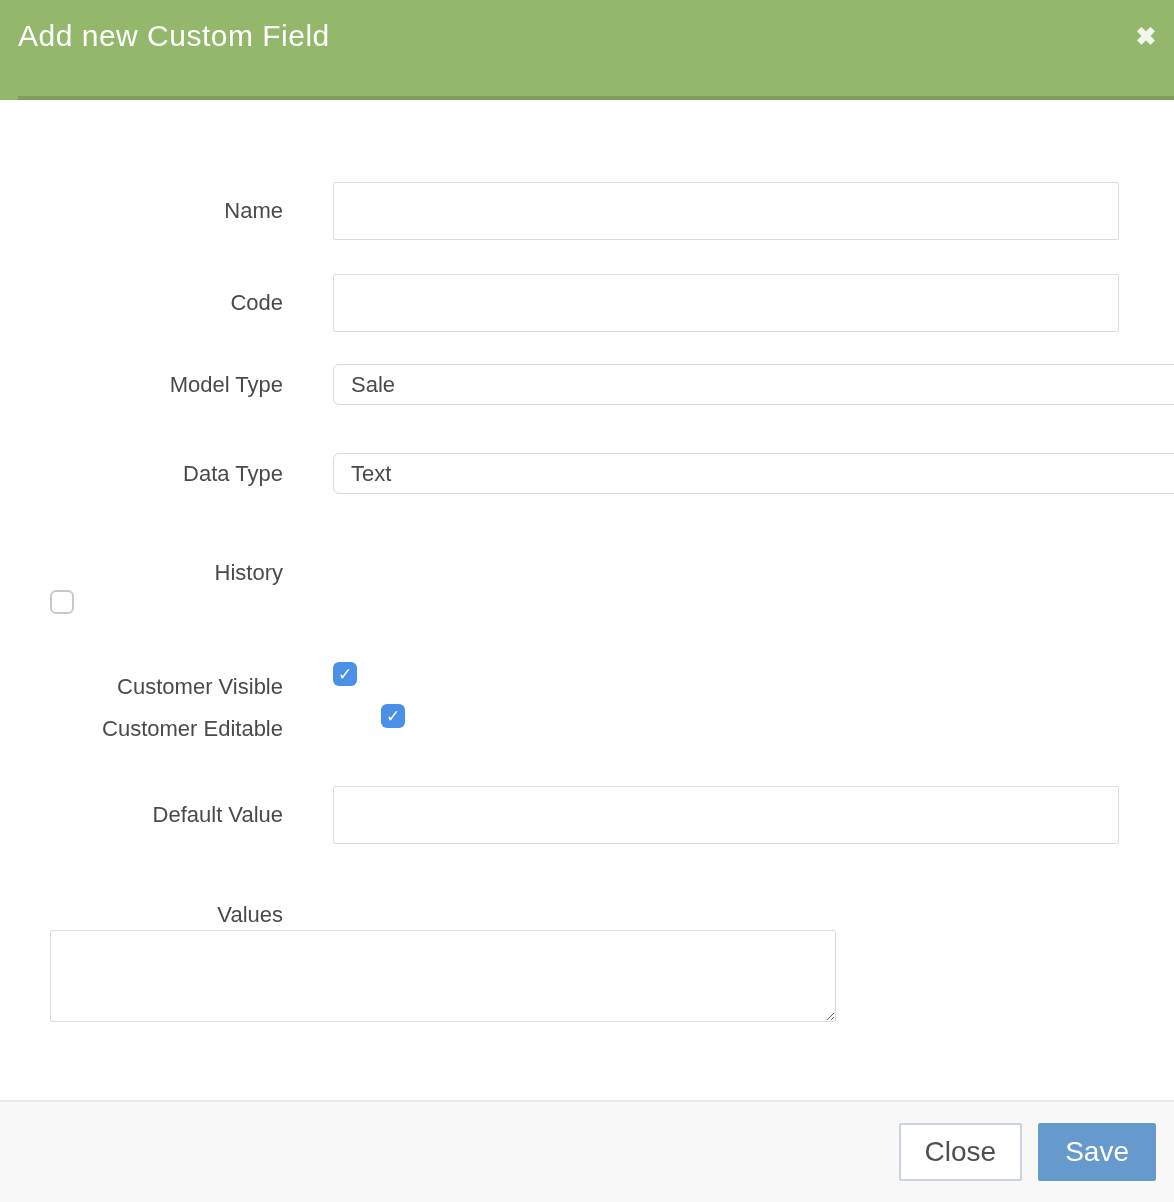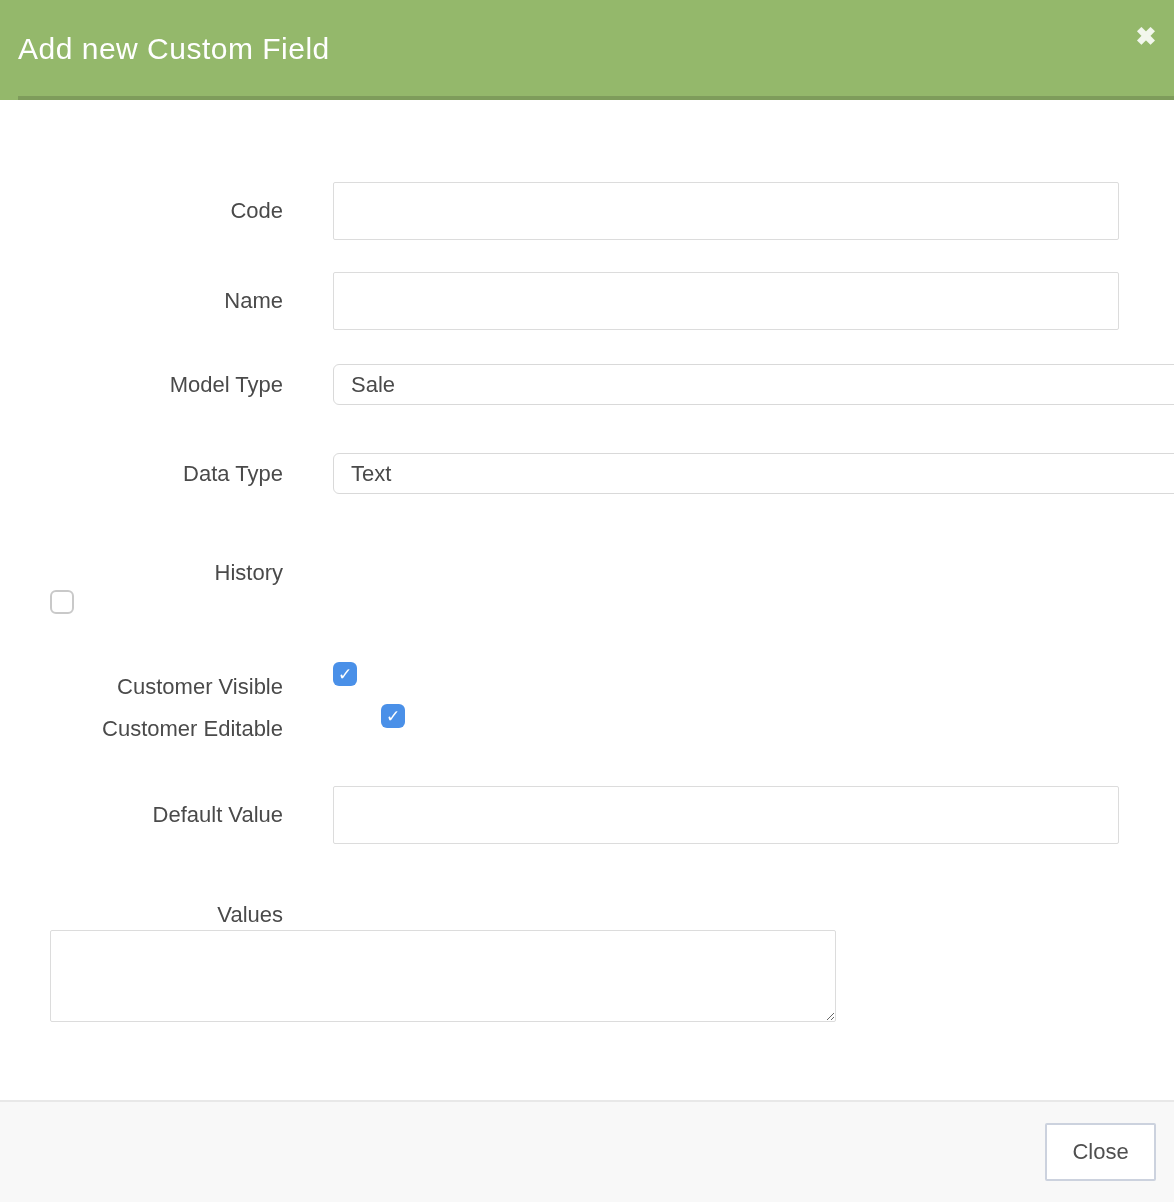--- a/index.html
+++ b/index.html
@@ -12,21 +12,21 @@
 
   
   .modal-header {
     position:relative; flex:0 0 100px; height:100px; background:#94b86b;
   }
   .modal-header::after {
     content:""; position:absolute; left:18px; right:0; bottom:0; height:4px;
     background:rgba(0,0,0,0.15);
   }
   .modal-title {
-    position:absolute; left:18px; top:31px;
+    position:absolute; left:18px; top:18px;
     font-size:30px; font-weight:300; letter-spacing:0.5px;
     color:#ffffff; line-height:36px;
   }
   .close-btn {
     position:absolute; top:18px; right:10px; width:36px; height:36px;
     display:flex; align-items:center; justify-content:center;
     font-size:25px; font-weight:bold; color:rgba(255,255,255,0.88);
     cursor:pointer; border:none; background:transparent;
   }
 
@@ -97,21 +97,21 @@
   .mb-r7 { margin-bottom:42px;gap:48px; }
   .mb-r8 { margin-bottom:40px; }
 
   
   .modal-footer {
     flex:0 0 102px; height:102px; background:#f8f8f8; border-top:2px solid #e8e8e8;
     display:flex; align-items:center; justify-content:flex-end;
     padding-right:18px; gap:16px;
   }
   .btn {
-    height:58px; font-family:inherit; font-size:22px; cursor:pointer;
+    height:58px; font-family:inherit; font-size:28px; cursor:pointer;
     border-radius:2px; display:inline-flex; align-items:center; justify-content:center;
   }
   .btn-close {
     min-width:111px; background:#ffffff; border:2px solid #ccd2de; color:#4f4f4f;
     padding:0 24px;
   }
   .btn-save {
     min-width:107px; background:#6699cc; border:1px solid #6699cc; color:#ffffff;
     padding:0 26px;
   }
@@ -121,29 +121,29 @@
 
 <div class="modal">
 
   <div class="modal-header">
     <div class="modal-title">Add new Custom Field</div>
     <button class="close-btn">✖</button>
   </div>
 
   <div class="modal-body">
 
+    <div class="form-row mb-r1">
+      <div class="label-col">Name</div>
+      <div class="control-col">
+        <input type="text" class="text-input" value="" style="">
+      </div>
+    </div>
+
     <div class="form-row mb-r2">
       <div class="label-col">Code</div>
-      <div class="control-col">
-        <input type="text" class="text-input" value="" style="">
-      </div>
-    </div>
-
-    <div class="form-row mb-r1">
-      <div class="label-col">Name</div>
       <div class="control-col">
         <input type="text" class="text-input" value="" style="">
       </div>
     </div>
 
     <div class="form-row mb-r3">
       <div class="label-col">Model Type</div>
       <div class="control-col">
         <div class="select">
           <span>Sale</span>
@@ -206,15 +206,16 @@
       <div class="label-col">Values</div>
       <div class="control-col">
         <textarea class="textarea-input" style=""></textarea>
       </div>
     </div>
 
   </div>
 
   <div class="modal-footer">
     <button class="btn btn-close">Close</button>
+    <button class="btn btn-save">Save</button>
   </div>
 
 </div>
 
 </body></html>

